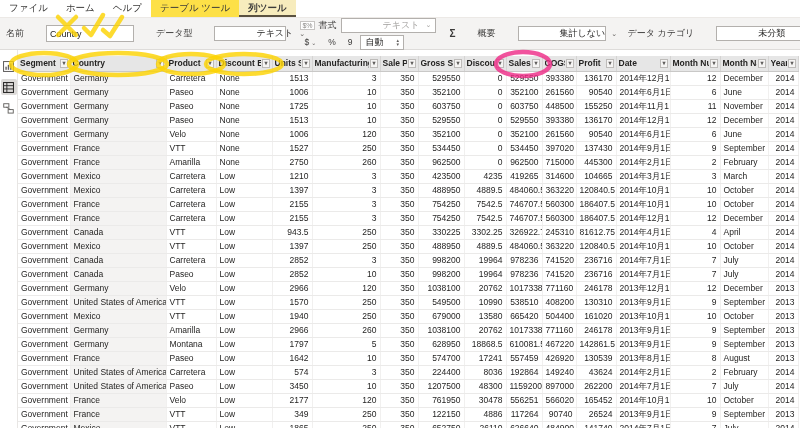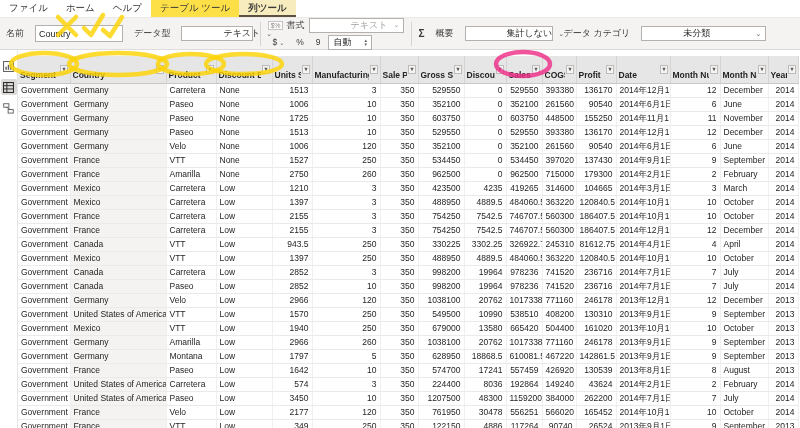--- a/index.html
+++ b/index.html
@@ -10,21 +10,21 @@
   #tabbar{position:absolute;left:0;top:0;width:800px;height:17px;background:#ffffff;
           display:flex;align-items:stretch;border-bottom:1px solid #ece9e6;}
   .tab{padding:2px 9px 0 9px;font-size:9.5px;color:#3b3a39;white-space:nowrap;cursor:default;}
   .tab.contextual{background:#fde047;}
   .tab.active{font-weight:bold;border-bottom:2px solid #5a5140;background:#f7ecbd;}
 
   
   #ribbon{position:absolute;left:0;top:18px;width:800px;height:32px;background:#f4f3f2;
           border-bottom:1px solid #dedcda;display:flex;align-items:center;padding:0 6px;
           gap:7px;font-size:9px;color:#3b3a39;box-sizing:border-box;}
-  .rgroup{display:flex;align-items:center;gap:11px;}
+  .rgroup{display:flex;align-items:center;gap:22px;}
   .rlabel{white-space:nowrap;}
   .namebox{width:80px;height:15px;border:1px solid #b3b0ad;font-size:9px;padding:0 3px;
            font-family:"Liberation Sans",sans-serif;background:#fff;color:#252423;}
   .box{background:#fff;border:1px solid #b3b0ad;height:15px;display:flex;align-items:center;
        padding:0 4px;font-size:9px;color:#252423;white-space:nowrap;box-sizing:border-box;}
   .dd{justify-content:space-between;padding-left:41px;}
   .dd .chev{margin-left:6px;font-size:7px;color:#605e5c;}
   .dd.w72{width:72px;} .dd.w95{width:95px;} .dd.w88{width:88px;} .dd.w105{width:125px;}
   .dd.disabled span{color:#a19f9d;}
   .vsep{width:1px;height:24px;background:#d6d4d2;}
@@ -47,21 +47,21 @@
 
   
   #tablewrap{position:absolute;left:18px;top:50px;right:0;bottom:0;overflow:hidden;
              background:#fff;padding-top:6px;}
   table{border-collapse:collapse;table-layout:fixed;width:780px;font-size:8.5px;
         font-family:"Liberation Sans",sans-serif;}
   thead th{background:#e6e6e6;height:15px;line-height:15px;font-weight:600;color:#252423;
            border-right:1px solid #d5d4d3;border-bottom:1px solid #c9c8c7;padding:0 2px;
            text-align:left;white-space:nowrap;overflow:hidden;}
   .hflex{display:flex;align-items:center;justify-content:space-between;}
-  .hlabel{overflow:hidden;white-space:nowrap;margin-top:12px;}
+  .hlabel{overflow:hidden;white-space:nowrap;}
   .harrow{font-size:6px;color:#605e5c;border:1px solid #bdbbb9;background:#f6f5f4;
           padding:0 1px;line-height:7px;margin-left:1px;flex:none;}
   tbody td{height:13px;line-height:13px;border-right:1px solid #f1f0ef;border-bottom:1px solid #ebeae9;
            white-space:nowrap;overflow:hidden;padding:0 3px;color:#252423;}
   td.r{text-align:right;} td.l{text-align:left;}
   td.selcol{background:#f4f3f2;}
 
   
   #annot{position:absolute;left:0;top:0;width:800px;height:428px;pointer-events:none;z-index:30;}
   #annot ellipse,#annot path{fill:none;stroke-width:4.5;stroke-linecap:round;stroke-linejoin:round;opacity:.82;}
@@ -391,21 +391,21 @@
           <td class="l selcol">France</td>
           <td class="l">Amarilla</td>
           <td class="l">None</td>
           <td class="r">2750</td>
           <td class="r">260</td>
           <td class="r">350</td>
           <td class="r">962500</td>
           <td class="r">0</td>
           <td class="r">962500</td>
           <td class="r">715000</td>
-          <td class="r">179300</td>
+          <td class="r">445300</td>
           <td class="r">2014年2月1日</td>
           <td class="r">2</td>
           <td class="l">February</td>
           <td class="r">2014</td>
         </tr>
         <tr>
           <td class="l">Government</td>
           <td class="l selcol">Mexico</td>
           <td class="l">Carretera</td>
           <td class="l">Low</td>
@@ -678,21 +678,21 @@
           <td class="l">Government</td>
           <td class="l selcol">United States of America</td>
           <td class="l">Paseo</td>
           <td class="l">Low</td>
           <td class="r">3450</td>
           <td class="r">10</td>
           <td class="r">350</td>
           <td class="r">1207500</td>
           <td class="r">48300</td>
           <td class="r">1159200</td>
-          <td class="r">384000</td>
+          <td class="r">897000</td>
           <td class="r">262200</td>
           <td class="r">2014年7月1日</td>
           <td class="r">7</td>
           <td class="l">July</td>
           <td class="r">2014</td>
         </tr>
         <tr>
           <td class="l">Government</td>
           <td class="l selcol">France</td>
           <td class="l">Velo</td>

